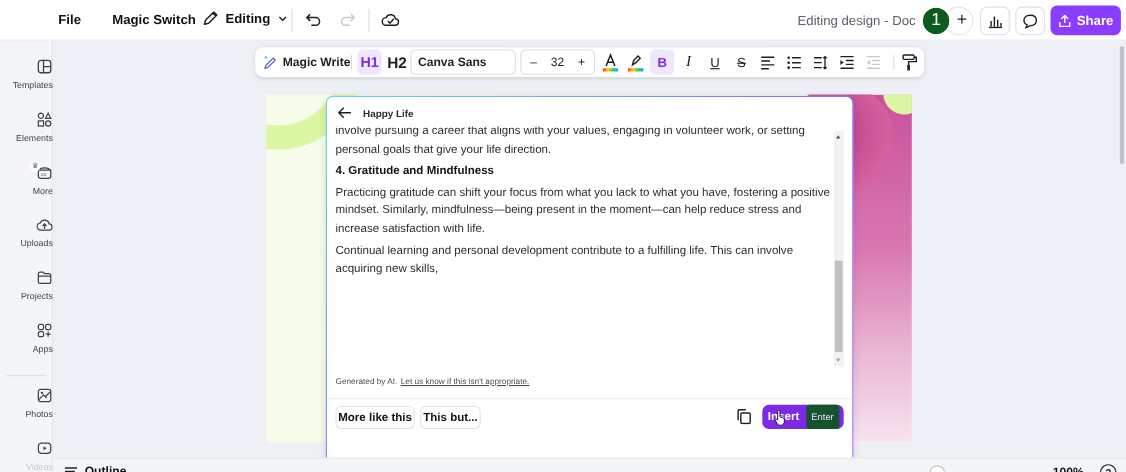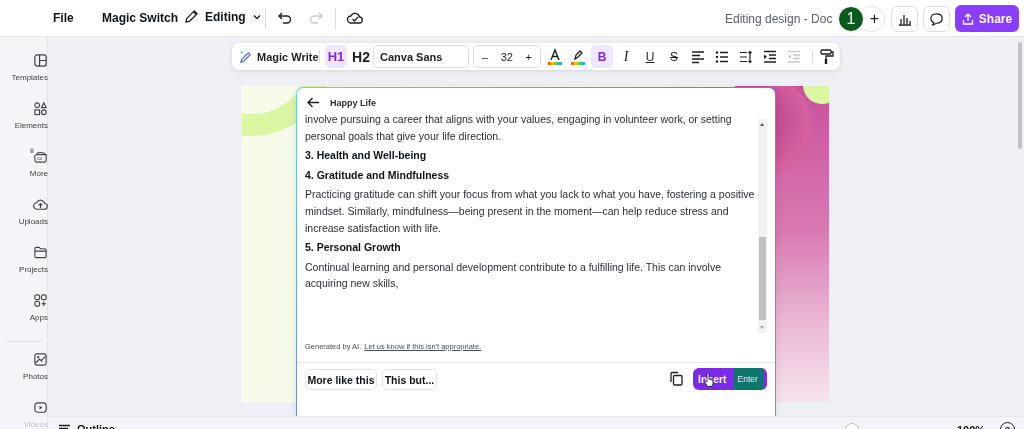--- a/index.html
+++ b/index.html
@@ -58,21 +58,21 @@
   .mw-scroll { position: absolute; left: 461px; top: 31px; width: 9px; height: 214px; background: #f1f1f1; }
   .mw-scroll .thumb { position: absolute; left: 1px; top: 118px; width: 7px; height: 83px; background: #c1c1c1; }
   .mw-scroll .arrow-up { position: absolute; left: 2px; top: 4px; width: 0; height: 0; border-left: 2.5px solid transparent; border-right: 2.5px solid transparent; border-bottom: 3px solid #505050; }
   .mw-scroll .arrow-down { position: absolute; left: 2px; bottom: 4px; width: 0; height: 0; border-left: 2.5px solid transparent; border-right: 2.5px solid transparent; border-top: 3px solid #a0a0a0; }
   .mw-disclaimer { position: absolute; left: 8px; top: 254px; font-size: 7.5px; color: #4a4f57; }
   .mw-disclaimer a { color: #4a4f57; text-decoration: underline; margin-left: 3px; }
   .mw-footer-line { position: absolute; left: 0; top: 274px; width: 100%; height: 1px; background: #ececf0; }
   .pill { position: absolute; top: 281px; height: 21px; border: 1px solid #e1e3e8; border-radius: 5px; font-size: 10.5px; font-weight: bold; display: flex; align-items: center; justify-content: center; color: #0e1318; background: #fff; }
   .copy-btn { position: absolute; left: 372px; top: 283px; width: 16px; height: 16px; }
   .insert-btn { position: absolute; left: 396px; top: 280px; width: 74px; height: 22px; border-radius: 6px; background: #7d2ae8; color: #fff; font-size: 10.5px; font-weight: bold; display: flex; align-items: center; padding-left: 5px; gap: 6px; }
-  .insert-btn .kbd { background: #0f766e; border-radius: 3px; font-size: 8.5px; font-weight: normal; padding: 6px 5px; color: #efe6ff; }
+  .insert-btn .kbd { background: #14532d; border-radius: 3px; font-size: 8.5px; font-weight: normal; padding: 6px 5px; color: #efe6ff; }
   .cursor { position: absolute; left: 704px; top: 373px; width: 10px; height: 14px; }
 
   
   .canvas-scroll { position: absolute; left: 1018px; top: 42px; width: 4px; height: 107px; background: #bfc1c6; border-radius: 2px; }
 
   
   .bottombar { position: absolute; left: 48px; top: 416px; width: 976px; height: 23px; background: #f4f5f8; border-top: 1px solid #e6e8ee; }
   .outline-btn { position: absolute; left: 10px; top: 6px; display: flex; align-items: center; gap: 6px; font-size: 11px; font-weight: bold; color: #0e1318; }
   .zoom-track { position: absolute; left: 763px; top: 12px; width: 133px; height: 2px; background: #d1d3d9; }
   .zoom-knob { position: absolute; left: 797px; top: 6px; width: 14px; height: 14px; border-radius: 50%; background: #fff; border: 1px solid #c5c7cd; box-shadow: 0 1px 2px rgba(0,0,0,0.15); }
@@ -307,24 +307,22 @@
 
 <div class="mw-panel">
   <div class="mw-header">
     <svg width="13" height="11" viewBox="0 0 13 11">
         <path d="M12 5.5 H1.5 M5.5 1 L1 5.5 L5.5 10" fill="none" stroke="#1c1f24" stroke-width="1.3"></path>
       </svg>
     <span class="mw-title">Happy Life</span>
   </div>
   <div class="mw-content">
     <p style="margin-top:-4px">involve pursuing a career that aligns with your values, engaging in volunteer work, or setting personal goals that give your life direction.</p>
-    <h4>3. Health and Well-being</h4>
     <h4>4. Gratitude and Mindfulness</h4>
     <p>Practicing gratitude can shift your focus from what you lack to what you have, fostering a positive mindset. Similarly, mindfulness—being present in the moment—can help reduce stress and increase satisfaction with life.</p>
-    <h4>5. Personal Growth</h4>
     <p>Continual learning and personal development contribute to a fulfilling life. This can involve acquiring new skills,</p>
   </div>
   <div class="mw-scroll">
     <div class="arrow-up"></div>
     <div class="thumb"></div>
     <div class="arrow-down"></div>
   </div>
   <div class="mw-disclaimer">
     <span>Generated by AI.</span><a>Let us know if this isn't appropriate.</a>
   </div>

